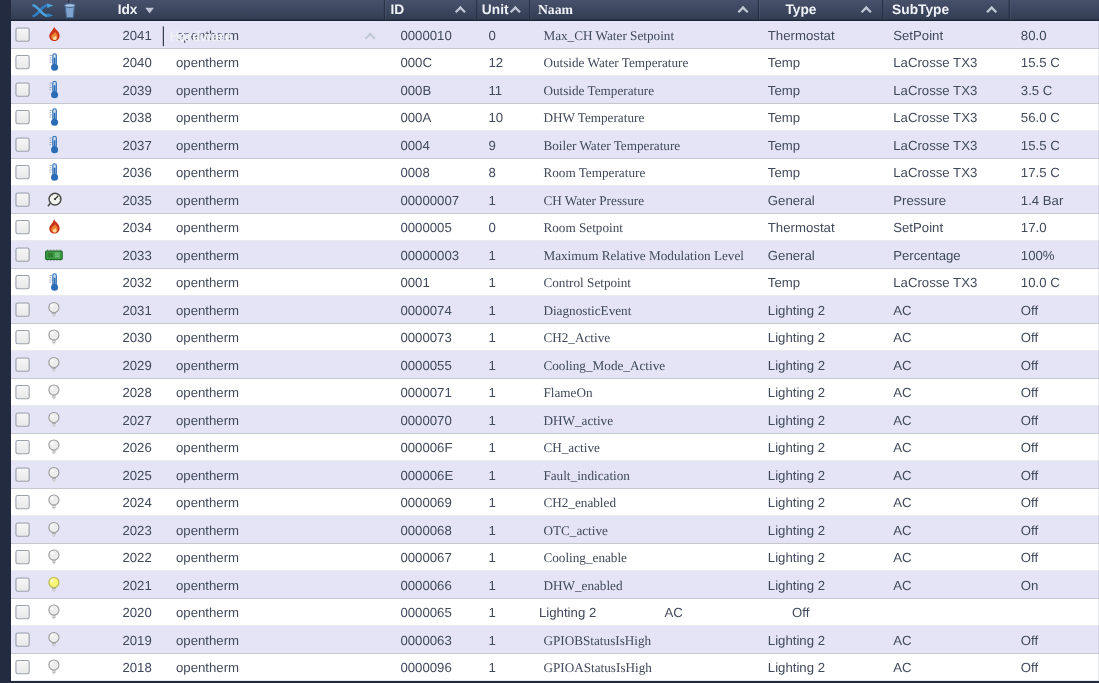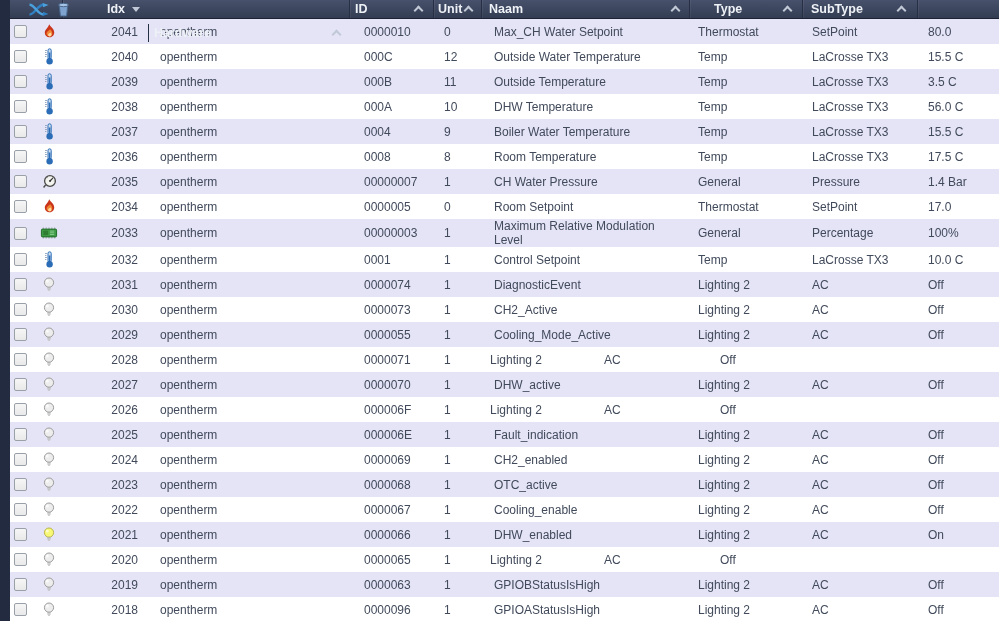--- a/index.html
+++ b/index.html
@@ -36,21 +36,21 @@
     width:0;height:0;border-left:4px solid transparent;border-right:4px solid transparent;
     border-top:5px solid #c2c9d6;margin-top:1px;flex:none;
   }
   
   .col-select{width:26px;flex:none;}
   .col-icon{width:26px;flex:none;}
   .col-idx{width:86px;flex:none;}
   .col-hardware{width:201px;flex:none;}
   .col-id{width:84px;flex:none;gap:22px;}
   .col-unit{width:48px;flex:none;}
-  .col-naam{width:208px;flex:none;}
+  .col-naam{width:208px;flex:none;font-family:Liberation Serif, serif;}
   .col-type{width:113px;flex:none;}
   .col-subtype{width:115px;flex:none;}
   .col-data{width:82px;flex:1;}
   
   .hcell.col-idx{justify-content:flex-end;padding-right:8px;gap:7px;}
   .hcell.col-hardware{justify-content:space-between;padding-left:5px;padding-right:9px;margin-top:24px;}
   .hcell.col-id{justify-content:space-between;padding-left:5px;padding-right:11px;}
   .hcell.col-unit{justify-content:space-between;padding-left:4px;padding-right:9px;}
   .hcell.col-naam{justify-content:space-between;padding-left:7px;padding-right:10px;}
   .hcell.col-type{justify-content:space-between;padding-left:24px;padding-right:11px;}
@@ -448,20 +448,21 @@
               <rect x="4.1" y="10.3" width="3.8" height="1.2" rx="0.4" fill="#b0b0b0"></rect>
               <rect x="4.4" y="11.8" width="3.2" height="1" rx="0.4" fill="#bdbdbd"></rect>
               <rect x="4.9" y="13" width="2.2" height="1" rx="0.4" fill="#cbcbcb"></rect>
             </svg>
           </span>
         </div>
         <div class="cell col-idx">2028</div>
         <div class="cell col-hardware">opentherm</div>
         <div class="cell col-id">0000071</div>
         <div class="cell col-unit">1</div>
+        <div class="cell col-naam">FlameOn</div>
         <div class="cell col-type">Lighting 2</div>
         <div class="cell col-subtype">AC</div>
         <div class="cell col-data">Off</div>
       </div>
       <div class="row alt">
         <div class="cell col-select">
           <input type="checkbox" class="cb" style="">
         </div>
         <div class="cell col-icon">
           <span class="ricon">
@@ -495,20 +496,21 @@
               <rect x="4.1" y="10.3" width="3.8" height="1.2" rx="0.4" fill="#b0b0b0"></rect>
               <rect x="4.4" y="11.8" width="3.2" height="1" rx="0.4" fill="#bdbdbd"></rect>
               <rect x="4.9" y="13" width="2.2" height="1" rx="0.4" fill="#cbcbcb"></rect>
             </svg>
           </span>
         </div>
         <div class="cell col-idx">2026</div>
         <div class="cell col-hardware">opentherm</div>
         <div class="cell col-id">000006F</div>
         <div class="cell col-unit">1</div>
+        <div class="cell col-naam">CH_active</div>
         <div class="cell col-type">Lighting 2</div>
         <div class="cell col-subtype">AC</div>
         <div class="cell col-data">Off</div>
       </div>
       <div class="row alt">
         <div class="cell col-select">
           <input type="checkbox" class="cb" style="">
         </div>
         <div class="cell col-icon">
           <span class="ricon">

